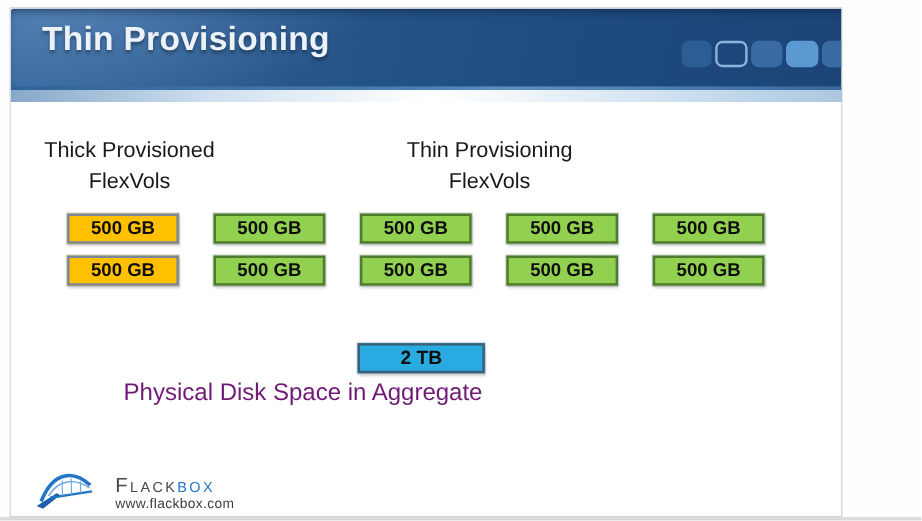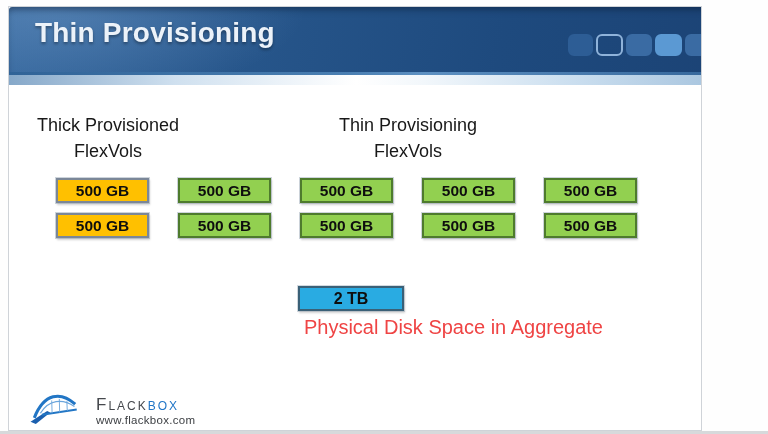--- a/index.html
+++ b/index.html
@@ -38,22 +38,22 @@
   .vol{width:89px;height:21px;border:2px solid #888;box-sizing:content-box;
        display:flex;align-items:center;justify-content:center;
        font-size:15.5px;font-weight:bold;color:#0e0e0e;
        box-shadow:0 0 0 1px rgba(145,160,175,0.45), 1px 2px 2px rgba(0,0,0,0.18);}
 
   
   .agg-box{position:absolute;left:289px;top:279px;width:102px;height:21px;border:2px solid #3a6077;
        display:flex;align-items:center;justify-content:center;
        font-size:16px;font-weight:bold;color:#0e0e0e;
        box-shadow:0 0 0 1px rgba(145,160,175,0.4), 1px 2px 2px rgba(0,0,0,0.18);}
-  .caption{position:absolute;left:94px;top:309px;width:500px;text-align:right;
-       font-size:20px;color:#ef4444;}
+  .caption{position:absolute;left:94px;top:309px;width:500px;text-align:left;
+       font-size:20px;color:#701a75;}
 
   
   .footer{position:absolute;left:20px;top:384px;display:flex;align-items:flex-start;}
   .brand-text{margin-left:17px;margin-top:6px;}
   .brand-line{font-variant:small-caps;font-size:17px;letter-spacing:2px;line-height:16px;
        color:#45484d;font-weight:normal;}
   .brand-line .box-part{font-weight:normal;}
   .brand-url{font-size:11.5px;color:#3b3e42;letter-spacing:0.3px;margin-top:1px;}
 
   .nav-dot{position:absolute;left:734px;top:398px;width:15px;height:15px;border-radius:50%;

